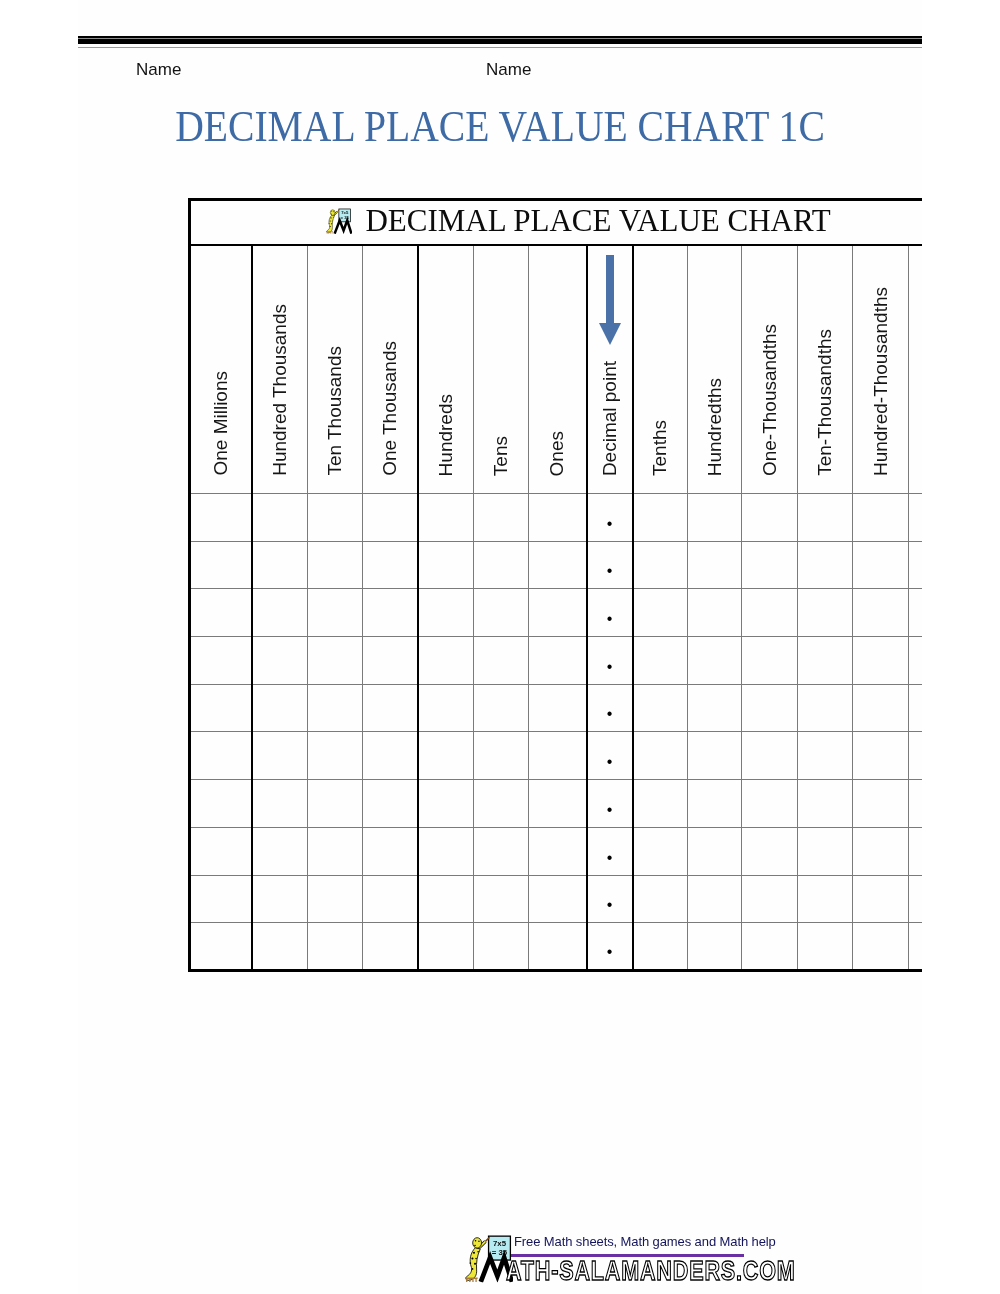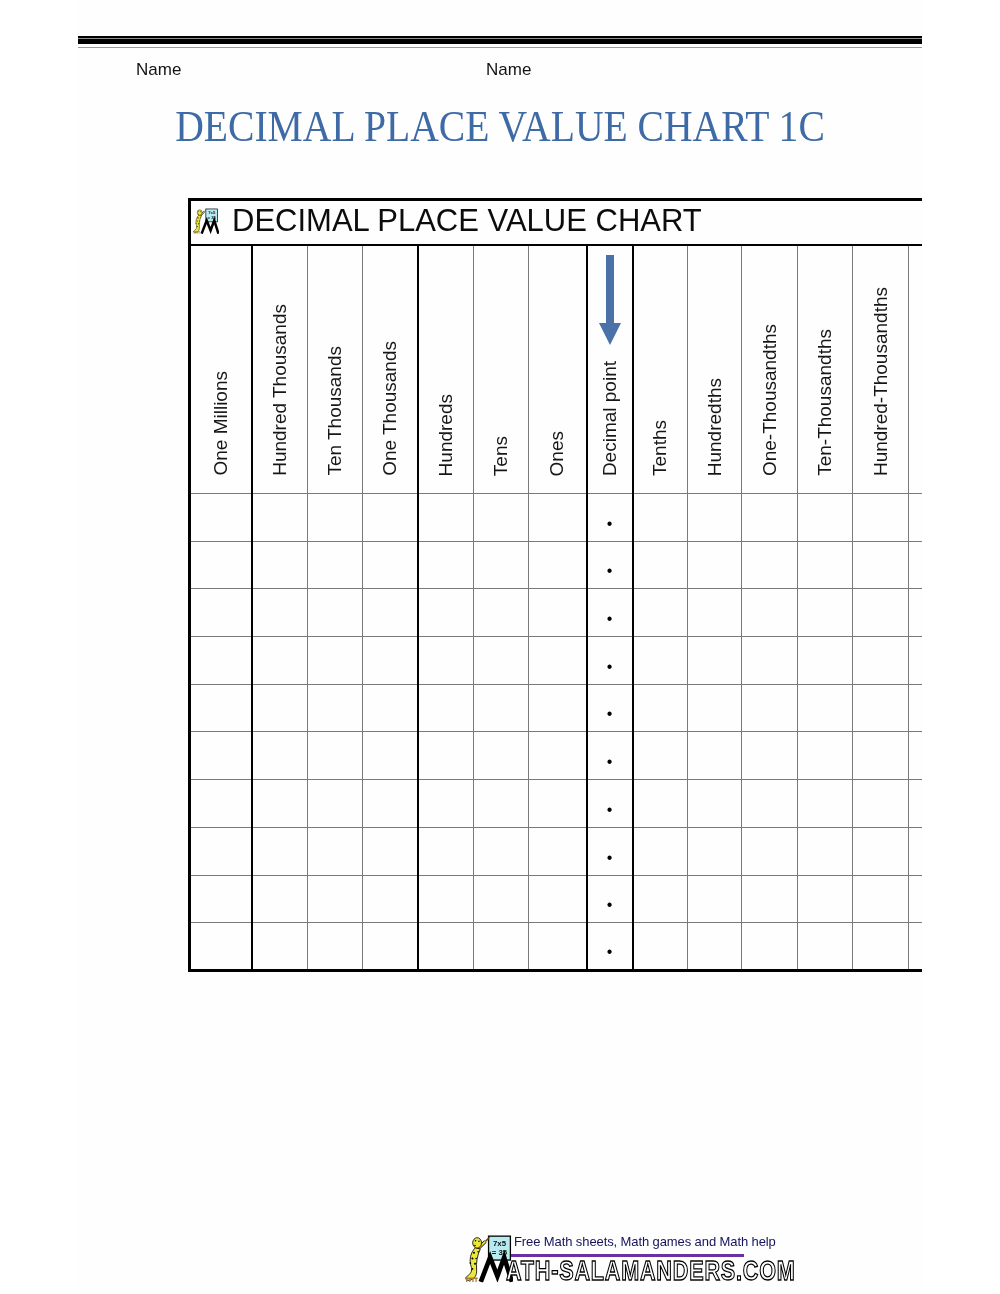--- a/index.html
+++ b/index.html
@@ -34,21 +34,21 @@
   
   table.pv{
     position:absolute;left:110px;top:198px;width:777px;
     border-collapse:collapse;table-layout:fixed;background:#fefefe;
     border:3px solid var(--thick-line);
   }
   table.pv td{border:1px solid var(--thin-line);padding:0;}
   table.pv td.tl{border-left:2.5px solid var(--thick-line);}
   td.title-cell{
     border-bottom:2px solid var(--thick-line)!important;height:45px;
-    text-align:left;vertical-align:middle;
+    text-align:center;vertical-align:middle;font-family:Liberation Serif, serif;
   }
   .title-inner{display:inline-flex;align-items:center;gap:13px;font-size:31px;color:#0c0c0c;white-space:nowrap;}
   .mini-logo{width:28px;height:34px;flex:0 0 auto;}
   td.ch{height:249px;vertical-align:bottom;text-align:center;position:relative;}
   .vlabel{
     display:inline-block;writing-mode:vertical-rl;transform:rotate(180deg);
     font-size:19px;line-height:1.05;color:#161616;margin-bottom:13px;white-space:nowrap;
   }
   .arrow-wrap{position:absolute;top:9px;left:50%;transform:translateX(-50%);line-height:0;}
   td.bc{height:47.7px;}

